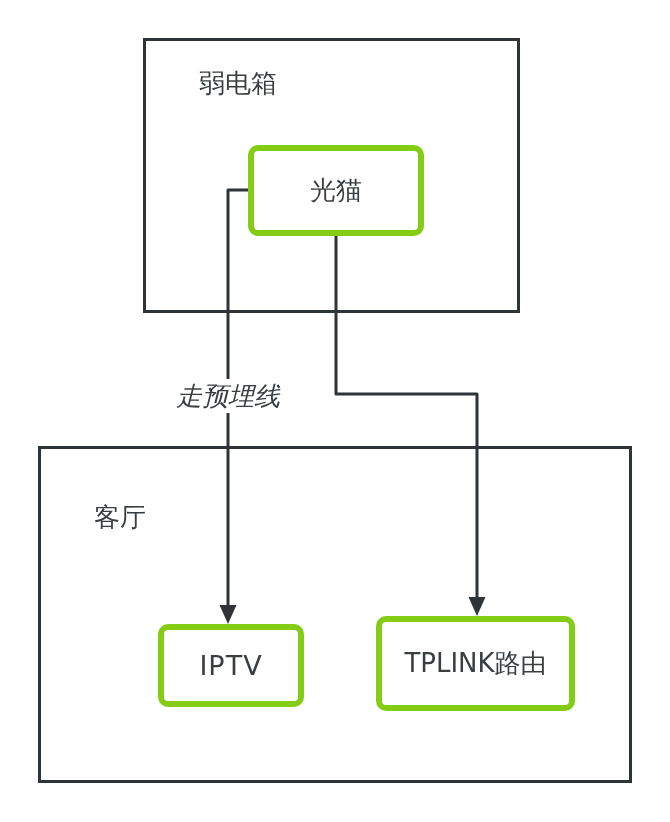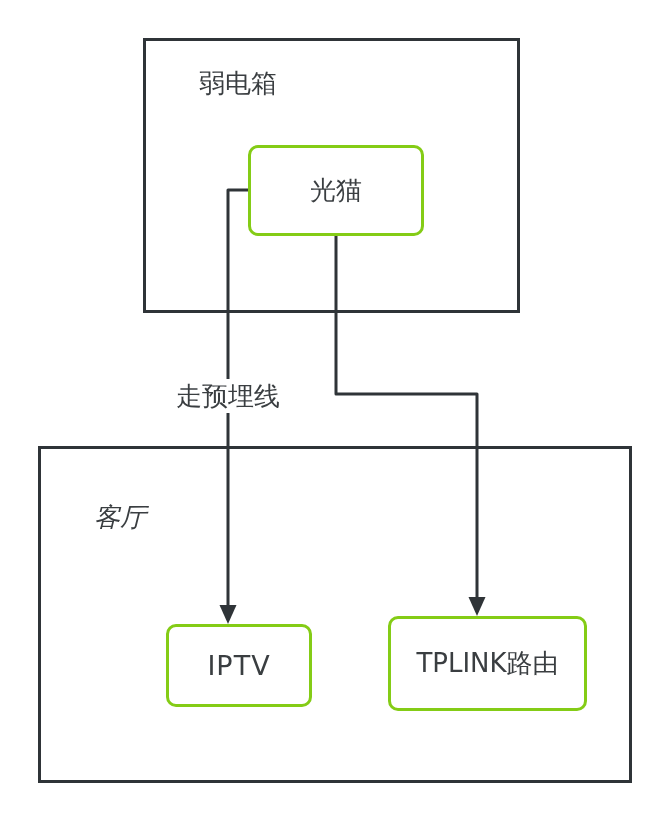--- a/index.html
+++ b/index.html
@@ -32,21 +32,21 @@
   }
   .container-label {
     position: absolute;
     font-size: 26px;
     color: #3a3e41;
     white-space: nowrap;
     line-height: 1.2;
   }
   .node-box {
     position: absolute;
-    border: 3px solid #84cc16;
+    border: 6px solid #84cc16;
     border-radius: 10px;
     background: #ffffff;
     z-index: 3;
     box-sizing: border-box;
     display: flex;
     flex-direction: column;
     align-items: center;
     justify-content: center;
     text-align: left;
   }
@@ -63,20 +63,21 @@
   .edge-label {
     position: absolute;
     background: #ffffff;
     font-size: 26px;
     color: #3a3e41;
     z-index: 4;
     display: flex;
     align-items: center;
     justify-content: center;
     white-space: nowrap;
+    font-style: italic;
   }
 </style>
 </head>
 <body>
 
 <div class="canvas">
 
   <svg class="edges-svg" viewBox="0 0 670 822" xmlns="http://www.w3.org/2000/svg">
 
     <g>
@@ -92,27 +93,27 @@
 
   <div class="container-box" style="left:143px; top:38px; width:377px; height:275px;">
     <div class="container-label" style="left:53px; top:27px;">弱电箱</div>
   </div>
 
   <div class="node-box" style="left:248px; top:145px; width:176px; height:91px;">
     <div class="node-label">光猫</div>
   </div>
 
   <div class="container-box" style="left:38px; top:446px; width:594px; height:337px;">
-    <div class="container-label" style="left:53px; top:53px;font-style:italic;">客厅</div>
+    <div class="container-label" style="left:53px; top:53px;">客厅</div>
   </div>
 
-  <div class="node-box" style="left:158px; top:624px; width:146px; height:83px;margin-left:8px;">
+  <div class="node-box" style="left:158px; top:624px; width:146px; height:83px;">
     <div class="node-label latin">IPTV</div>
   </div>
 
-  <div class="node-box" style="left:376px; top:616px; width:199px; height:95px;margin-left:12px;">
+  <div class="node-box" style="left:376px; top:616px; width:199px; height:95px;">
     <div class="node-label">TPLINK路由</div>
   </div>
 
   <div class="edge-label" style="left:168px; top:379px; width:120px; height:34px;">走预埋线</div>
 
 
 </div>
 
 </body></html>

